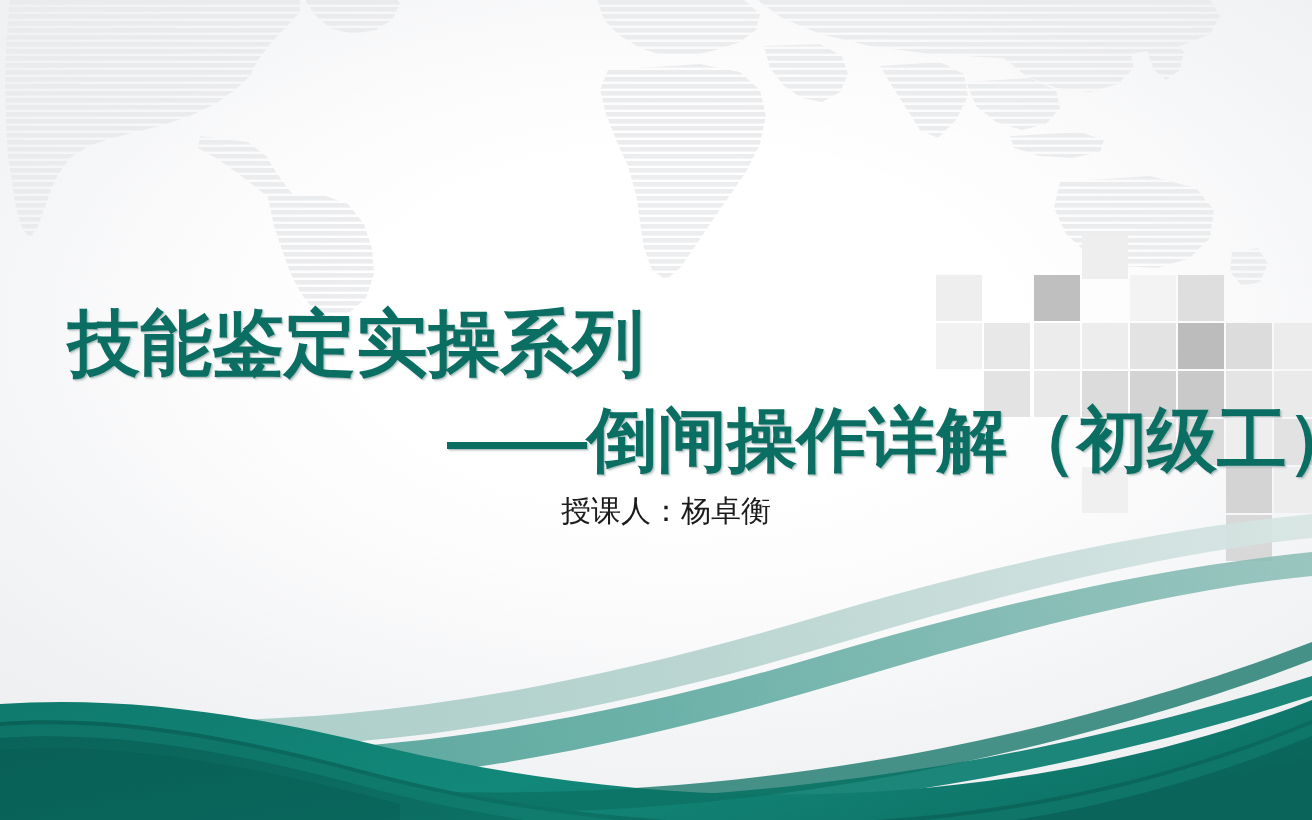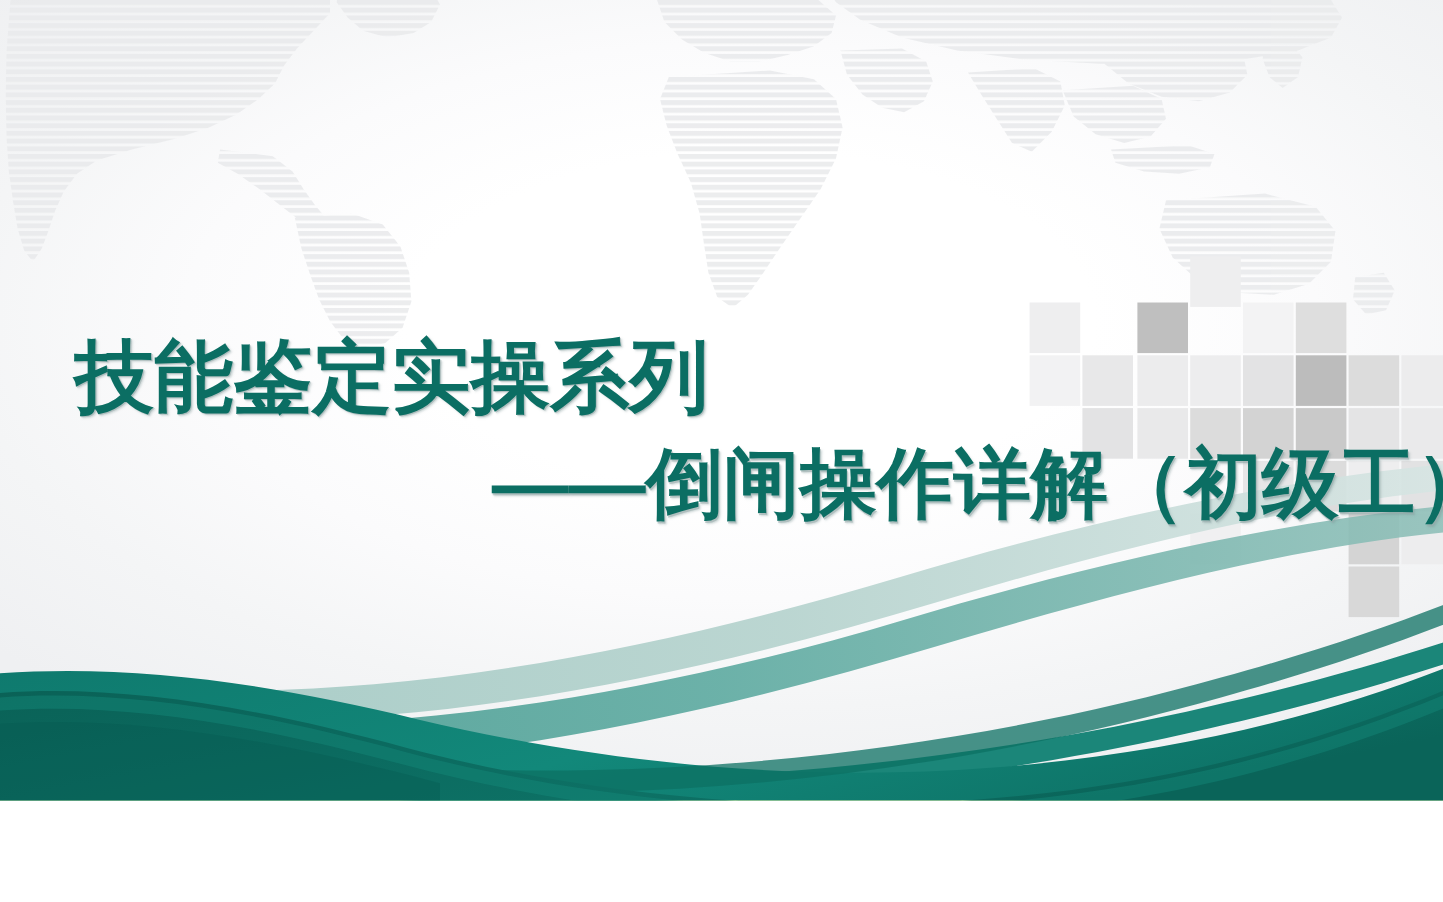--- a/index.html
+++ b/index.html
@@ -8,23 +8,23 @@
     padding: 0;
     background: #ffffff;
   }
   body {
     font-family: "Liberation Sans", "DejaVu Sans", sans-serif;
   }
 
   #slide {
     position: relative;
     width: 1312px;
-    height: 728px;
+    height: 820px;
     overflow: hidden;
-    background: #84cc16;
+    background: #7dd3fc;
   }
 
   
   .bg-base {
     position: absolute;
     inset: 0;
     background:
       radial-gradient(ellipse 70% 62% at 52% 40%,
         #ffffff 0%,
         #ffffff 34%,
@@ -272,15 +272,16 @@
 
       <path d="M0,260 C120,252 250,274 400,314 L400,330 L0,330 Z" fill="#075a50" opacity="0.35"></path>
     </svg>
   </div>
 
   <div class="text-layer">
     <div class="title-main">技能鉴定实操系列</div>
 
     <div class="title-sub">——倒闸操作详解（初级工）</div>
 
+    <div class="presenter">授课人：杨卓衡</div>
   </div>
 
 </div>
 
 </body></html>

